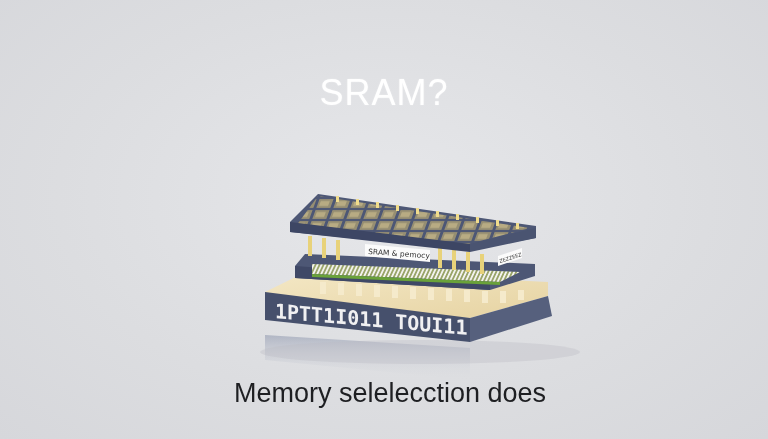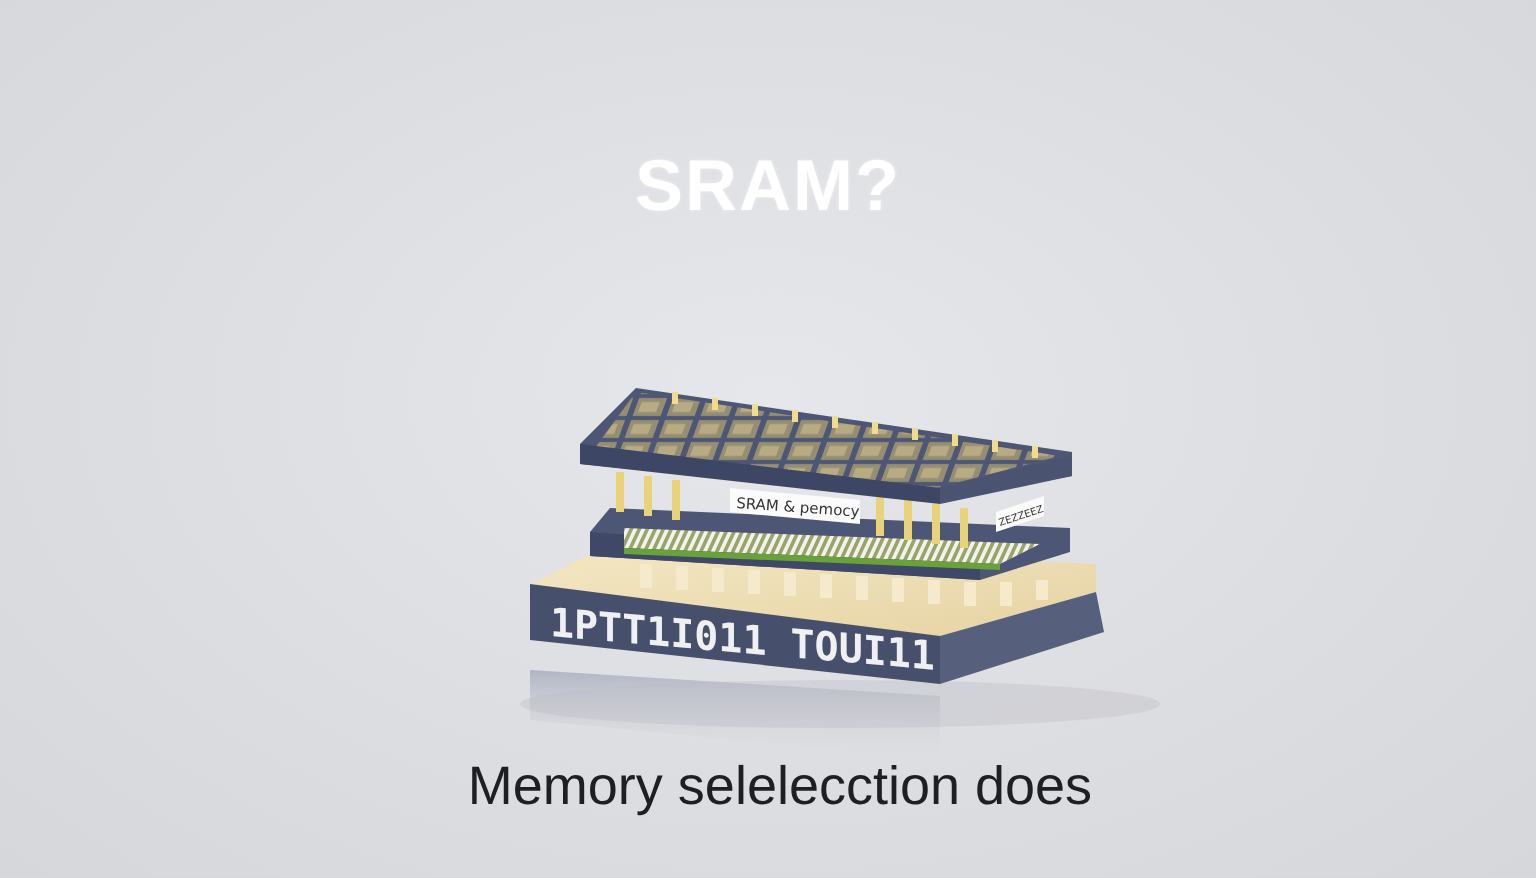--- a/index.html
+++ b/index.html
@@ -4,21 +4,21 @@
   <style>
     html, body { margin: 0; padding: 0; }
     body {
       width: 768px; height: 439px; overflow: hidden;
       background: radial-gradient(ellipse at 50% 45%, #e6e7ea 0%, #dcdde0 60%, #d6d7db 100%);
       position: relative;
       font-family: "Liberation Sans", sans-serif;
     }
     .title {
       position: absolute; left: 0; width: 768px; top: 72px;
-      text-align: center; color: #ffffff; font-size: 36px; font-weight: bold;
+      text-align: center; color: #ffffff; font-size: 36px; font-weight: normal;
       letter-spacing: 1px; box-sizing: border-box;
       text-shadow: 0 0 2px rgba(255,255,255,0.4);
     }
     .caption {
       position: absolute; left: 0; width: 768px; top: 378px;
       text-align: center; color: #1e1f22; font-size: 27px;
       padding-left: 12px; box-sizing: border-box;
     }
     .illus { position: absolute; left: 0; top: 0; width: 768px; height: 439px; }
   </style>

